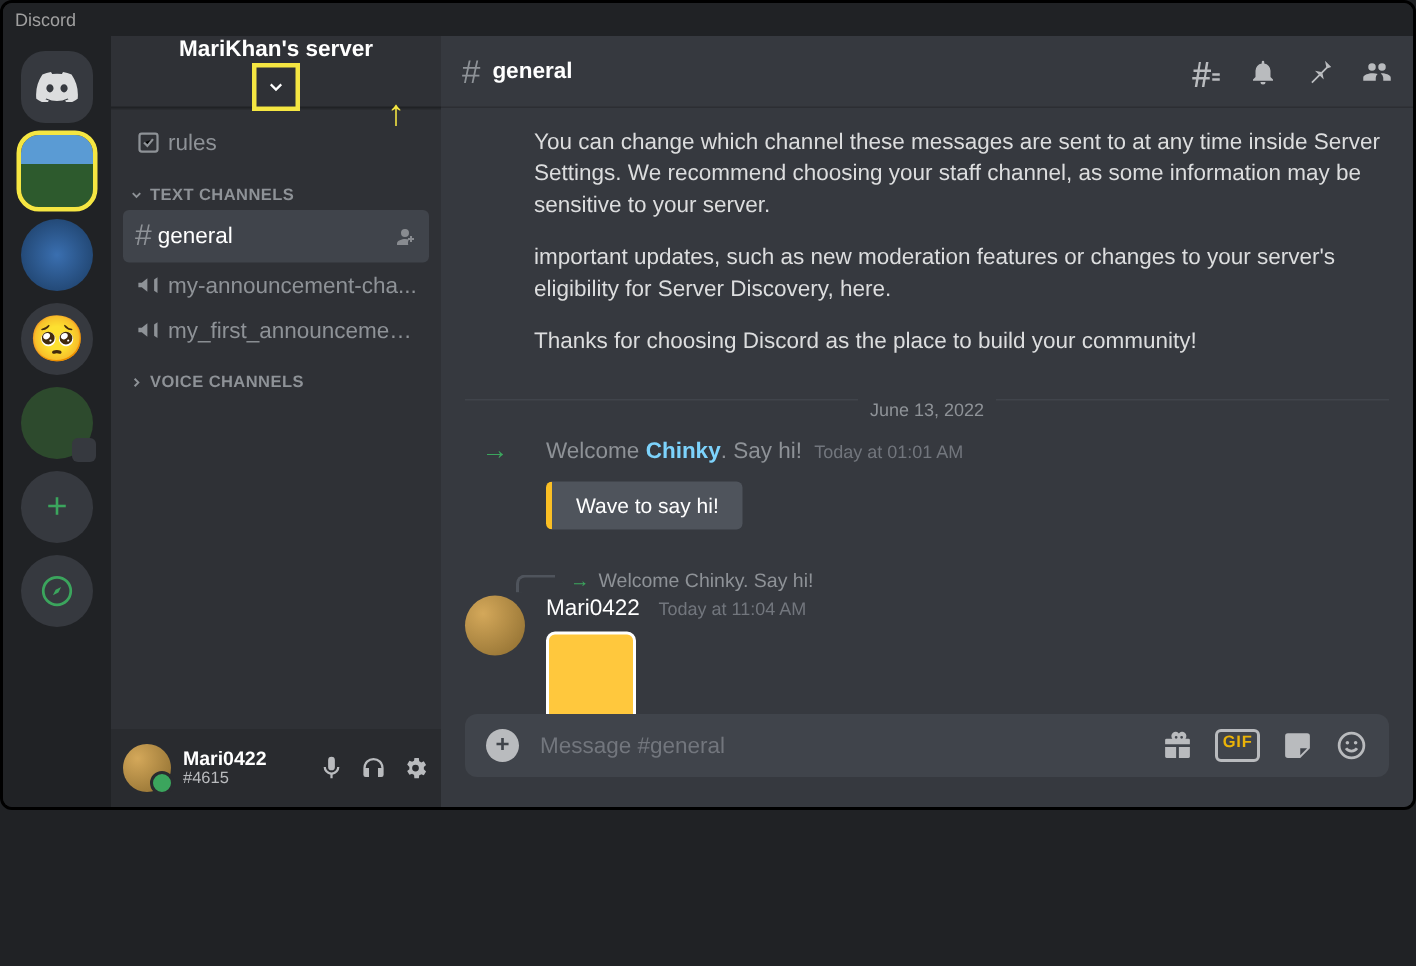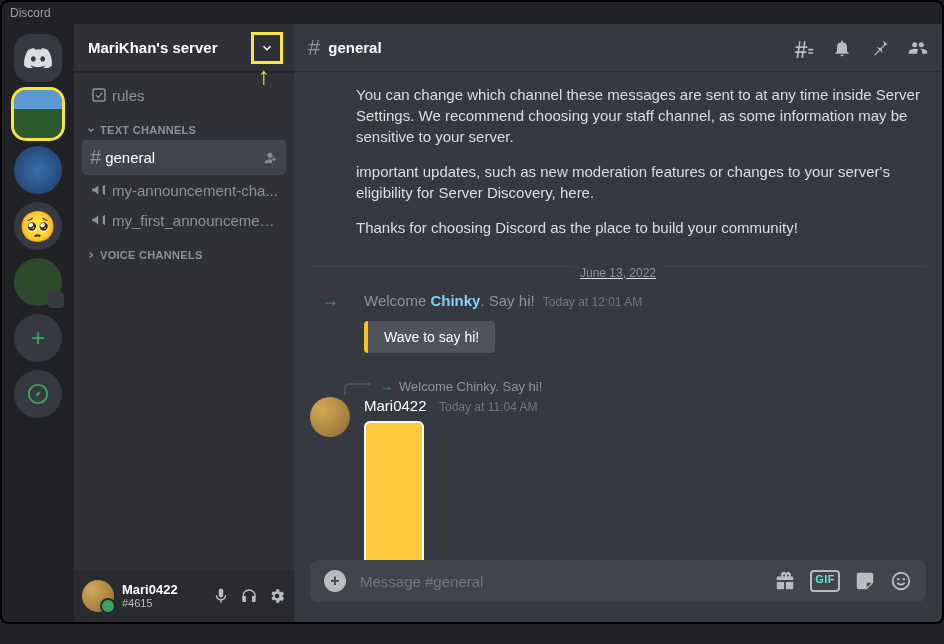--- a/index.html
+++ b/index.html
@@ -9,21 +9,21 @@
   color: #dcddde;
   width: 944px;
   height: 644px;
   overflow: hidden;
   position: relative;
 }
 .app-frame {
   border: 2px solid #000;
   border-radius: 8px;
   width: 944px;
-  height: 624px;
+  height: 540px;
   display: flex;
   flex-direction: column;
   overflow: hidden;
 }
 .titlebar {
   height: 22px;
   background: #202225;
   color: #a0a0a0;
   font-size: 12px;
   padding-left: 8px;
@@ -78,20 +78,21 @@
   flex-direction: column;
 }
 .server-header {
   height: 48px;
   display: flex;
   align-items: center;
   justify-content: space-between;
   padding: 0 14px;
   border-bottom: 1px solid #202225;
   box-shadow: 0 1px 0 rgba(0,0,0,.2);
+  flex-direction: column;
 }
 .server-name {
   color: #fff;
   font-weight: 600;
   font-size: 15px;
 }
 .server-chevron {
   width: 26px;
   height: 26px;
   display: flex;
@@ -186,21 +187,20 @@
 }
 .intro-text {
   color: #dcddde;
   font-size: 15px;
   line-height: 1.4;
   margin: 0 0 14px 46px;
 }
 .date-divider {
   display: flex; align-items: flex-start; gap: 8px;
   margin: 28px 0 10px;
-  text-decoration: underline;
 }
 .date-divider .line { flex: 1; height: 1px; background: #40444b; }
 .date-divider .text { color: #8e9297; font-size: 12px; }
 .system-row {
   display: flex; align-items: center; gap: 14px; margin: 10px 0 8px 0;
 }
 .arrow-icon { color: #3ba55d; font-size: 18px; width: 40px; text-align: center;}
 .system-text { color: #8e9297; font-size: 15px; }
 .system-text .strong { color: #7dd3fc; font-weight: 700; }
 .timestamp { color: #72767d; font-size: 12px; margin-left: 4px;}
@@ -263,21 +263,21 @@
   width: 22px; height: 22px; border-radius: 50%;
   background: #b9bbbe; color: #40444b;
   display: flex; align-items: center; justify-content: center;
   font-size: 16px; font-weight: 700; cursor: pointer;
 }
 .composer input {
   flex: 1; background: transparent; border: none; outline: none;
   color: #eab308; font-size: 15px;
 }
 .composer input::placeholder { color: #72767d; }
-.composer-icons { display: flex; gap: 14px; color: #5eead4; font-size: 18px; }
+.composer-icons { display: flex; gap: 14px; color: #eab308; font-size: 18px; }
 .composer-icons span { cursor: pointer; }
 .gif-badge {
   font-size: 11px; font-weight: 700;
   border: 2px solid #b9bbbe; border-radius: 4px;
   padding: 1px 3px; letter-spacing: .5px;
 }
 
 .srv-landscape { background: linear-gradient(#5a9bd4 40%, #2d5a2d 40%); }
 .srv-blue { background: radial-gradient(circle, #3a6fb0, #1a3a60); }
 .srv-emoji { font-size: 30px; display:flex; align-items:center; justify-content:center; }
@@ -428,21 +428,21 @@
         <div class="date-divider">
           <div class="line"></div>
           <span class="text">June 13, 2022</span>
           <div class="line"></div>
         </div>
 
         <div class="system-row">
           <span class="arrow-icon">→</span>
           <span class="system-text">
             <span>Welcome </span><span class="strong">Chinky</span><span>. Say hi!</span>
-            <span class="timestamp">Today at 12:01 AM</span>
+            <span class="timestamp">Today at 01:01 AM</span>
           </span>
         </div>
         <div class="wave-button">
           <span>Wave to say hi!</span>
         </div>
 
         <div class="reply-ref">
           <span style="color:#3ba55d">→</span>
           <span>Welcome Chinky. Say hi!</span>
         </div>

